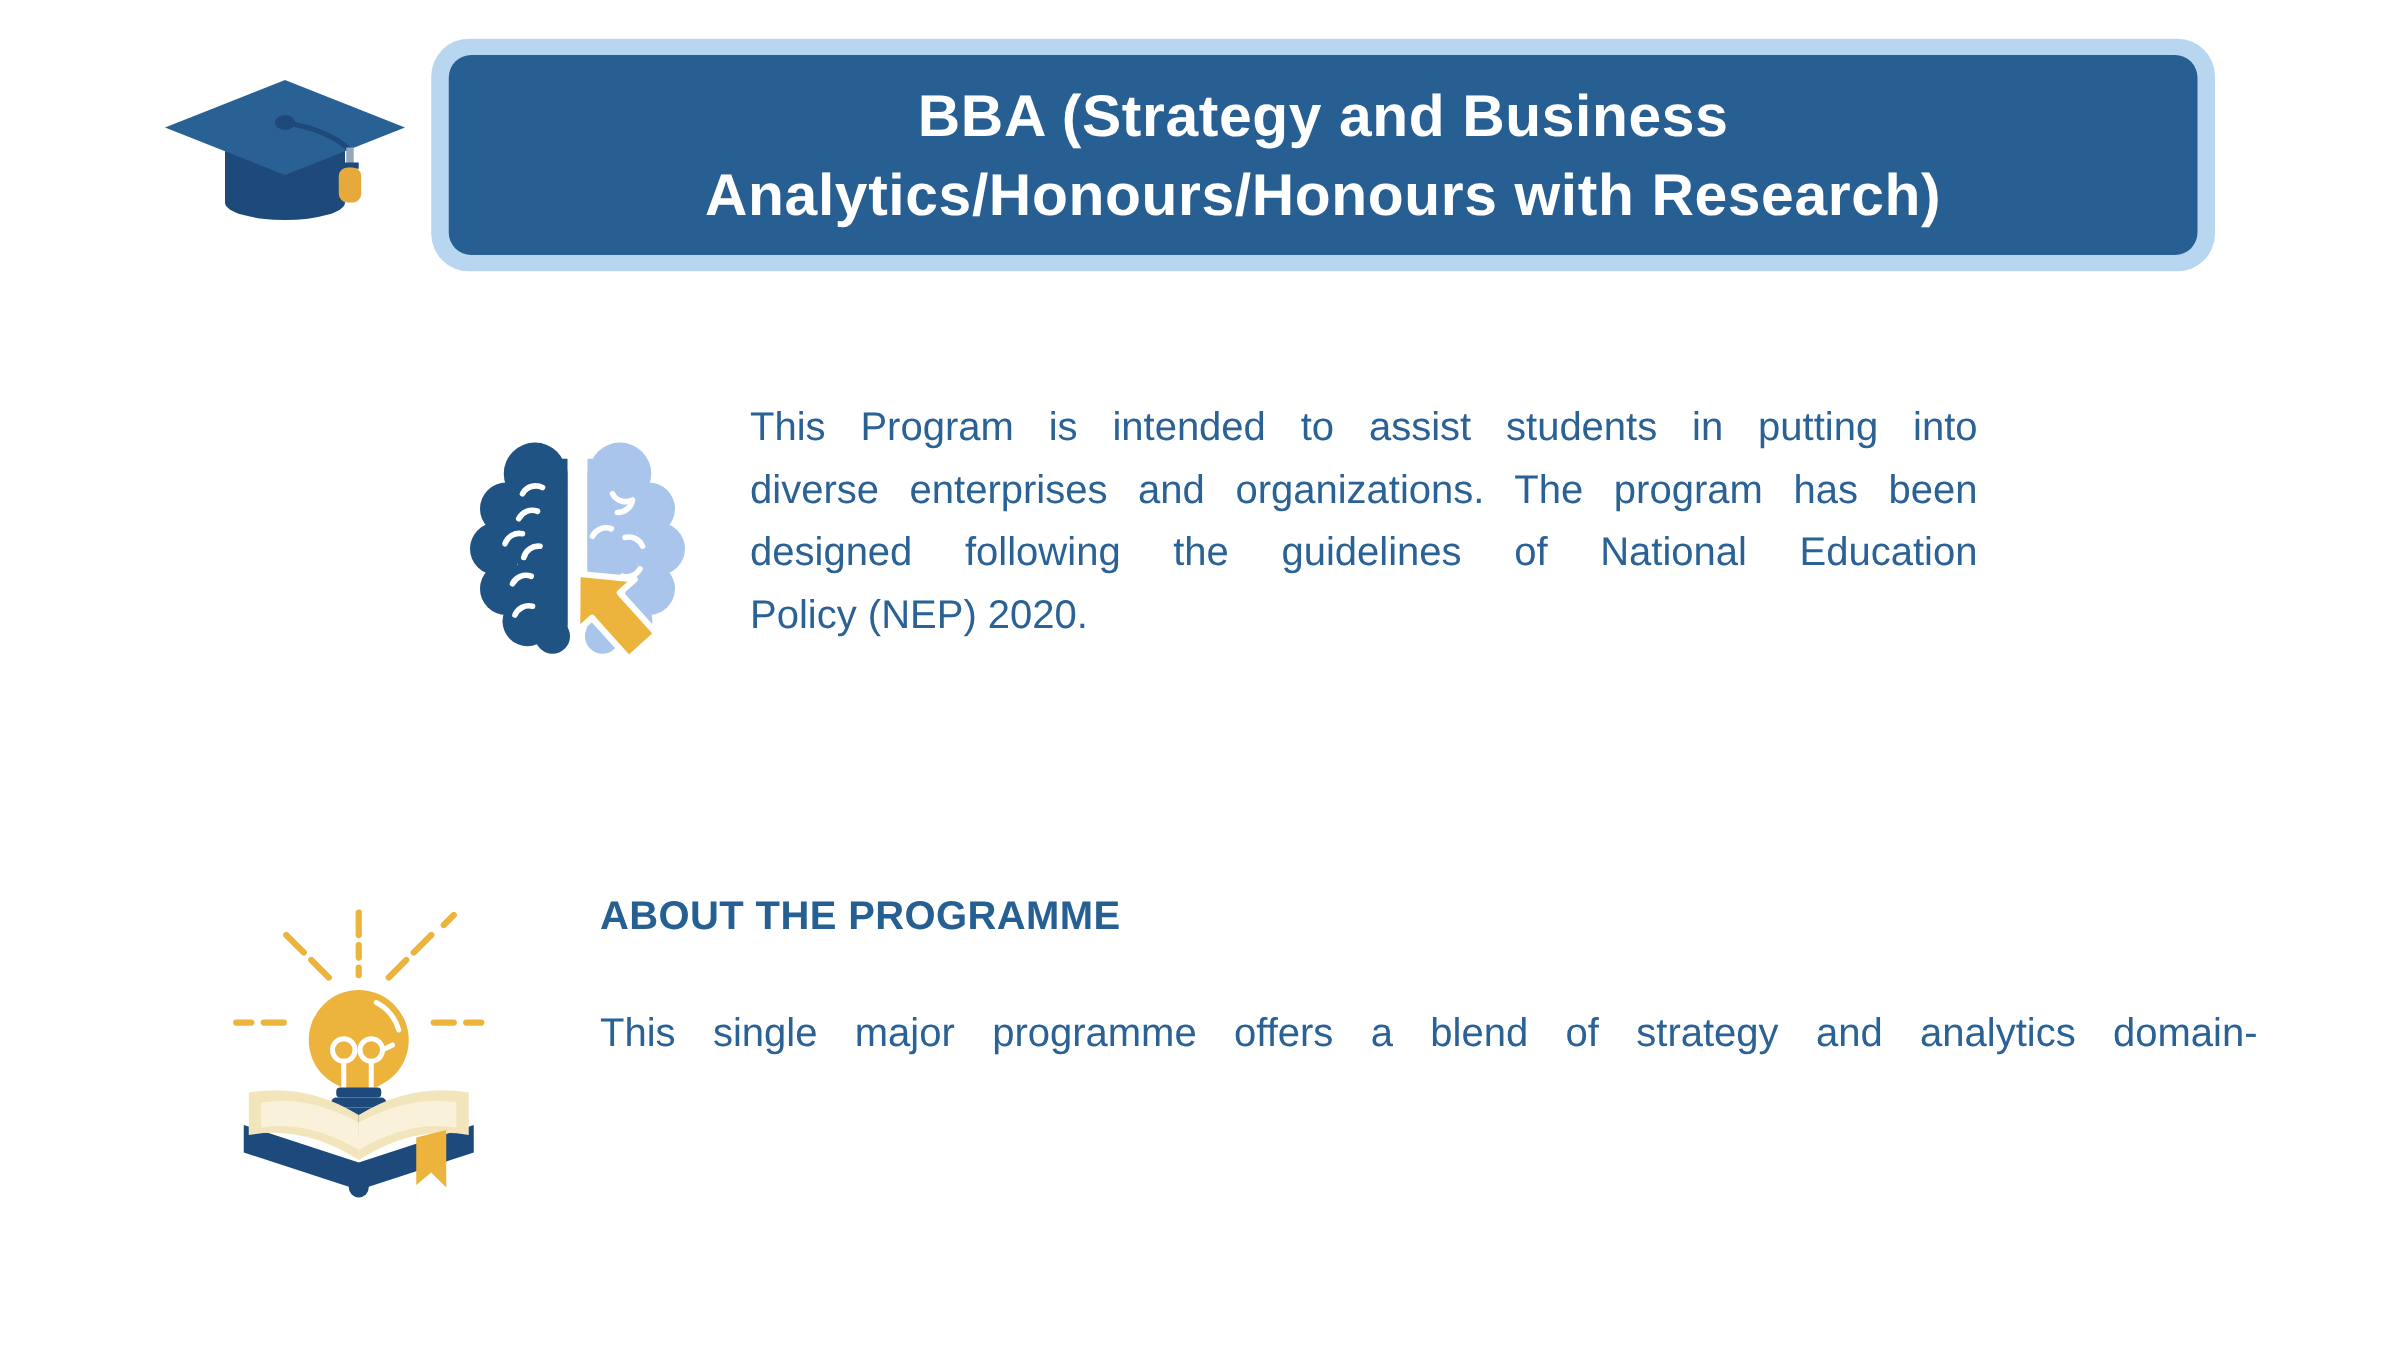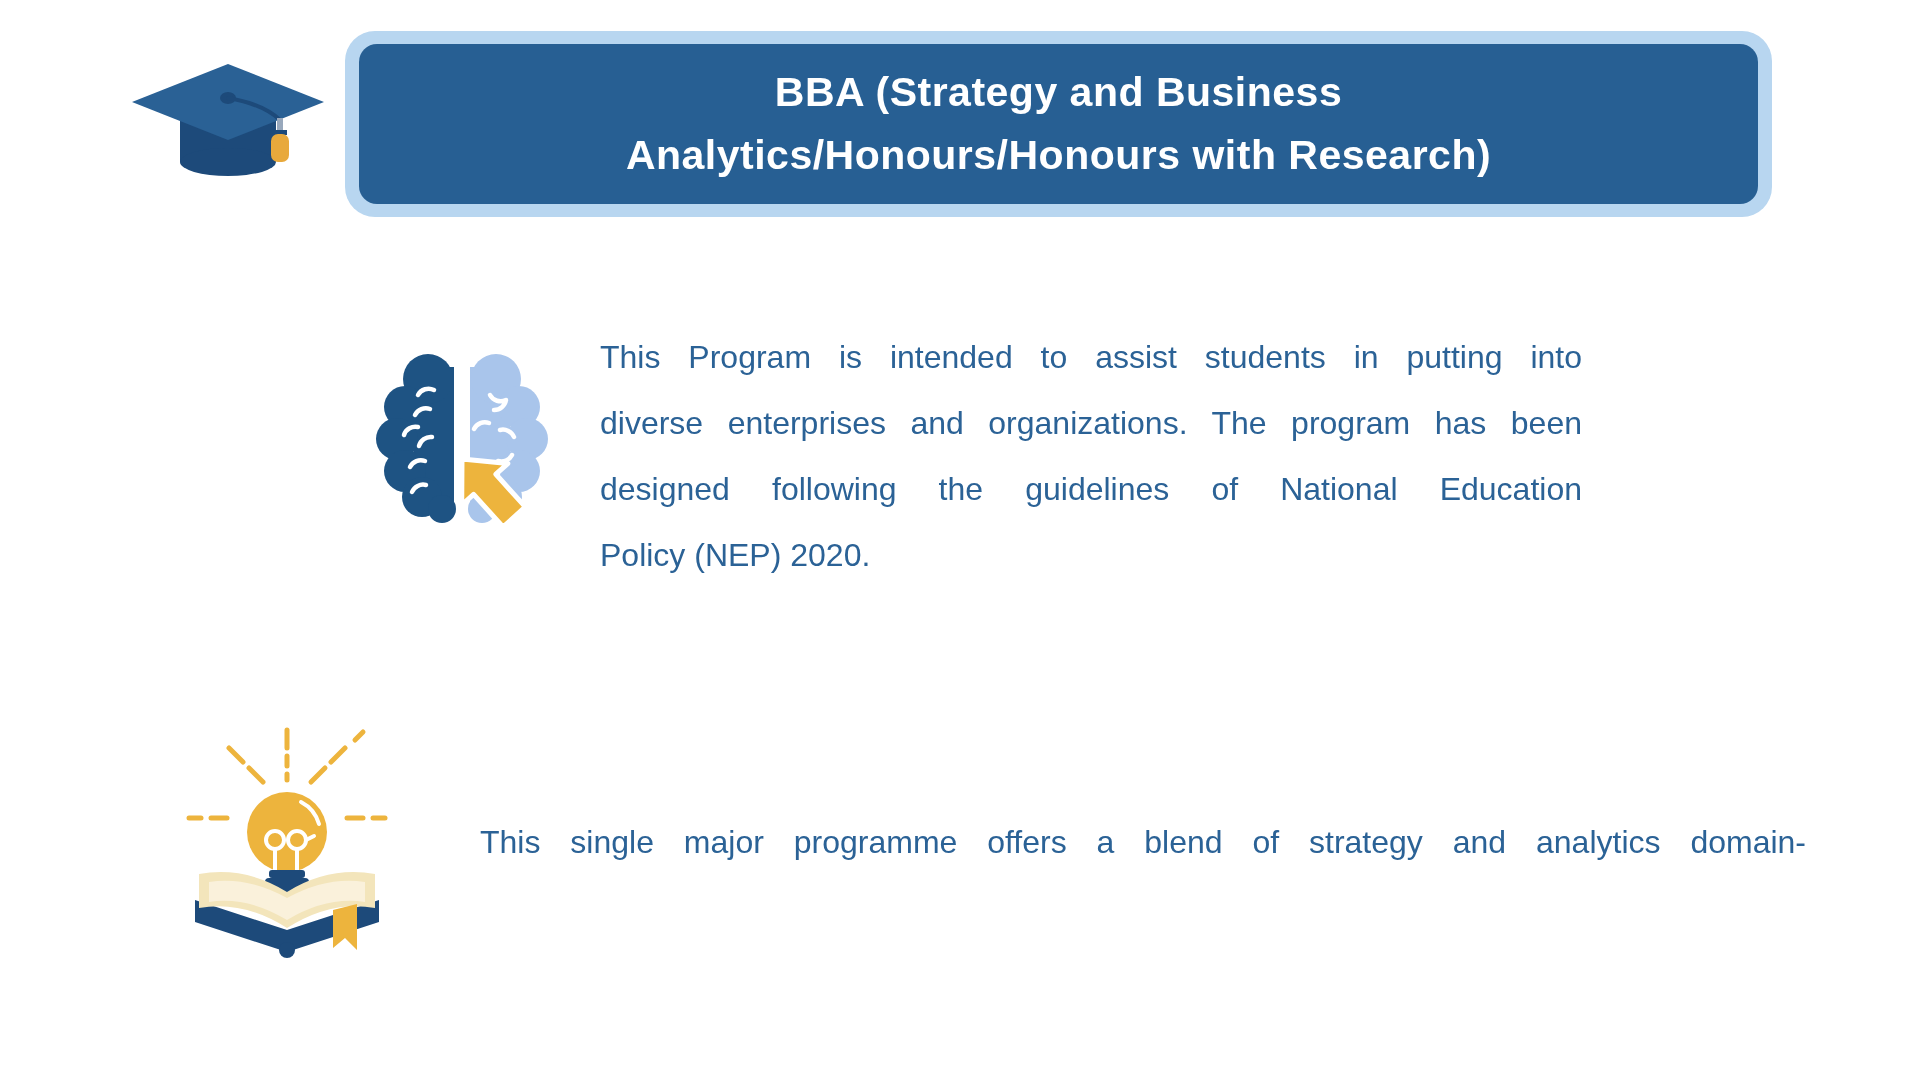--- a/index.html
+++ b/index.html
@@ -16,27 +16,27 @@
 
   .banner-outer {
     position:absolute; left:345px; top:31px; width:1427px; height:186px;
     background:#B8D6F0; border-radius:30px; padding:13px 14px;
   }
   .banner-inner {
     width:100%; height:100%; background:#275F93; border-radius:18px;
     display:flex; flex-direction:column; justify-content:center; align-items:center;
   }
   .banner-title-line {
-    color:#ffffff; font-size:41px; font-weight:bold; line-height:63px;
+    color:#ffffff; font-size:47px; font-weight:bold; line-height:63px;
     text-align:center; white-space:nowrap; letter-spacing:0.5px;
   }
 
   .body-line {
     font-size:32px; line-height:50px; color:#2B6296;
-    text-align:justify; text-align-last:justify;margin-top:16px;
+    text-align:justify; text-align-last:justify;
   }
   .body-line.last { text-align:right; text-align-last:left; }
 
   .intro-text { position:absolute; left:600px; top:316px; width:982px; }
   .about-heading {
     position:absolute; left:480px; top:714px;
     font-size:32px; font-weight:bold; color:#265F92; letter-spacing:0.3px;
   }
   .about-text { position:absolute; left:480px; top:801px; width:1326px; }
 </style>
@@ -159,18 +159,19 @@
       <path d="M104,204 Q60,176 16,184 L16,150 Q62,142 104,168 Z" fill="#F3E5BB"></path>
       <path d="M104,204 Q148,176 192,184 L192,150 Q146,142 104,168 Z" fill="#F3E5BB"></path>
 
       <path d="M104,196 Q64,172 26,178 L26,158 Q64,152 104,174 Z" fill="#FAF1DB"></path>
       <path d="M104,196 Q144,172 182,178 L182,158 Q144,152 104,174 Z" fill="#FAF1DB"></path>
 
       <polygon points="150,186 174,180 174,226 162,214 150,224" fill="#EDB43D"></polygon>
     </svg>
   </span>
 
+  <div class="about-heading">ABOUT THE PROGRAMME</div>
 
   <div class="about-text">
     <div class="body-line">This single major programme offers a blend of strategy and analytics domain-</div>
   </div>
 
 </div>
 
 </body></html>

